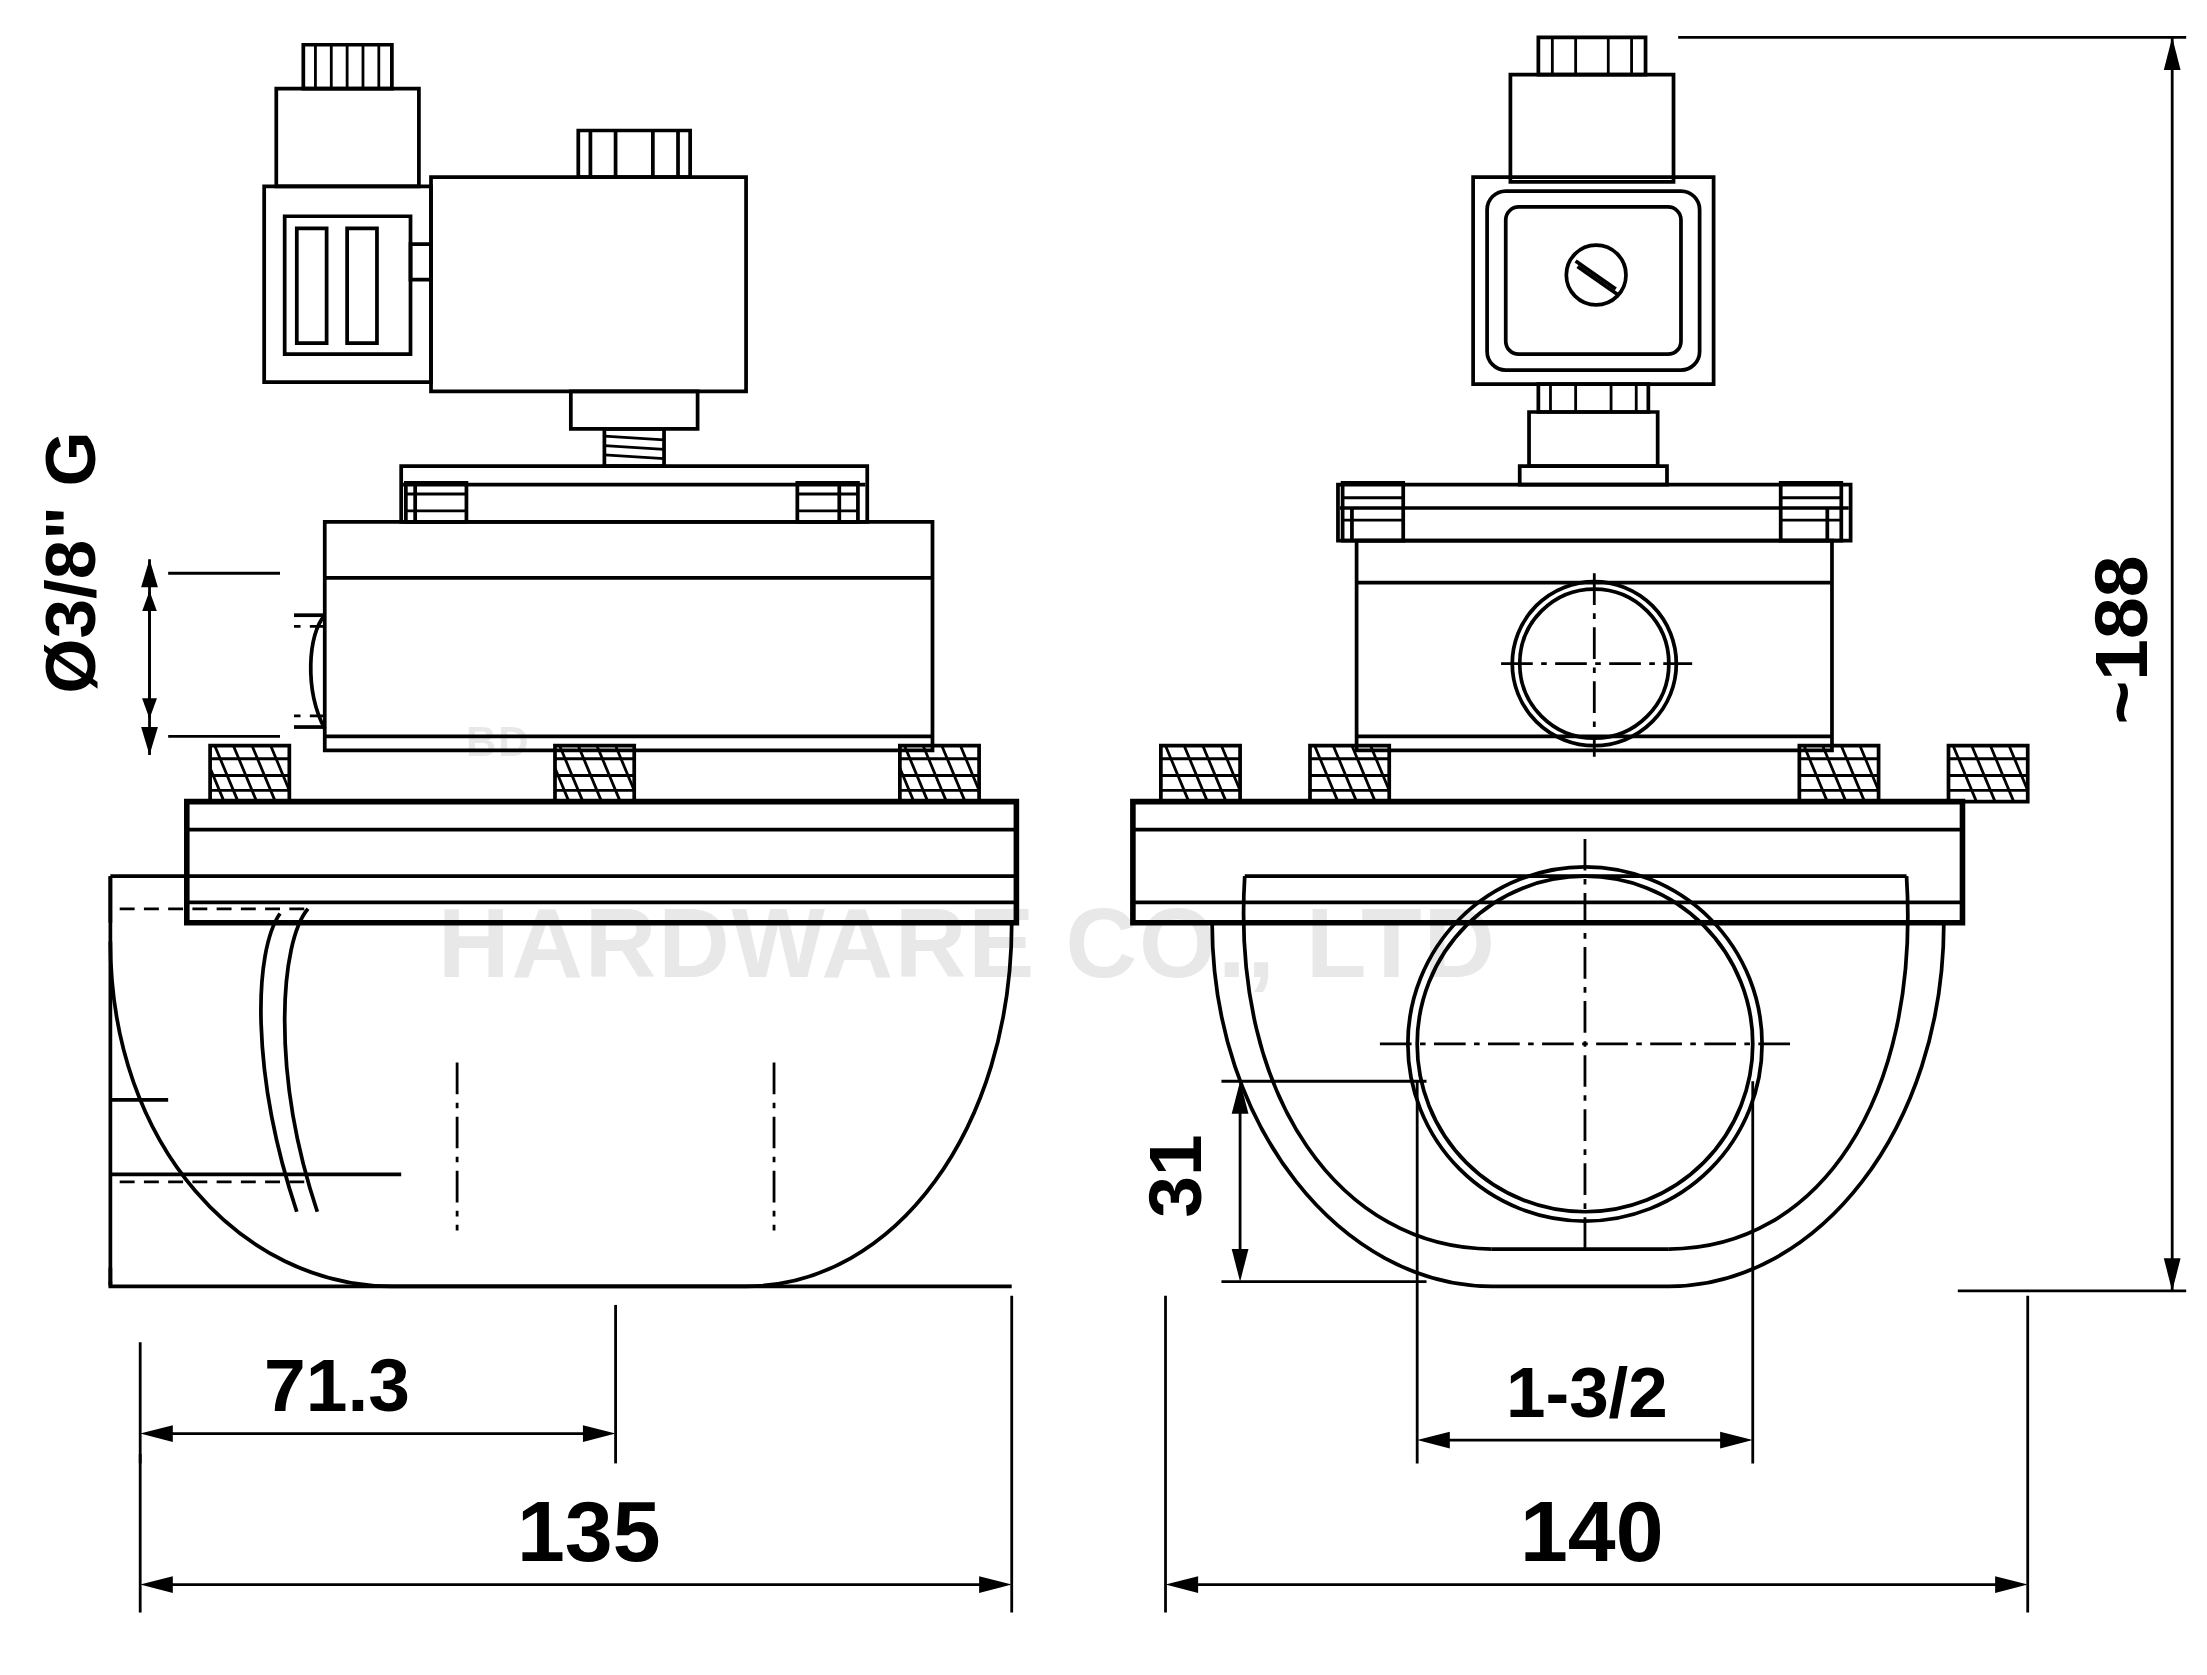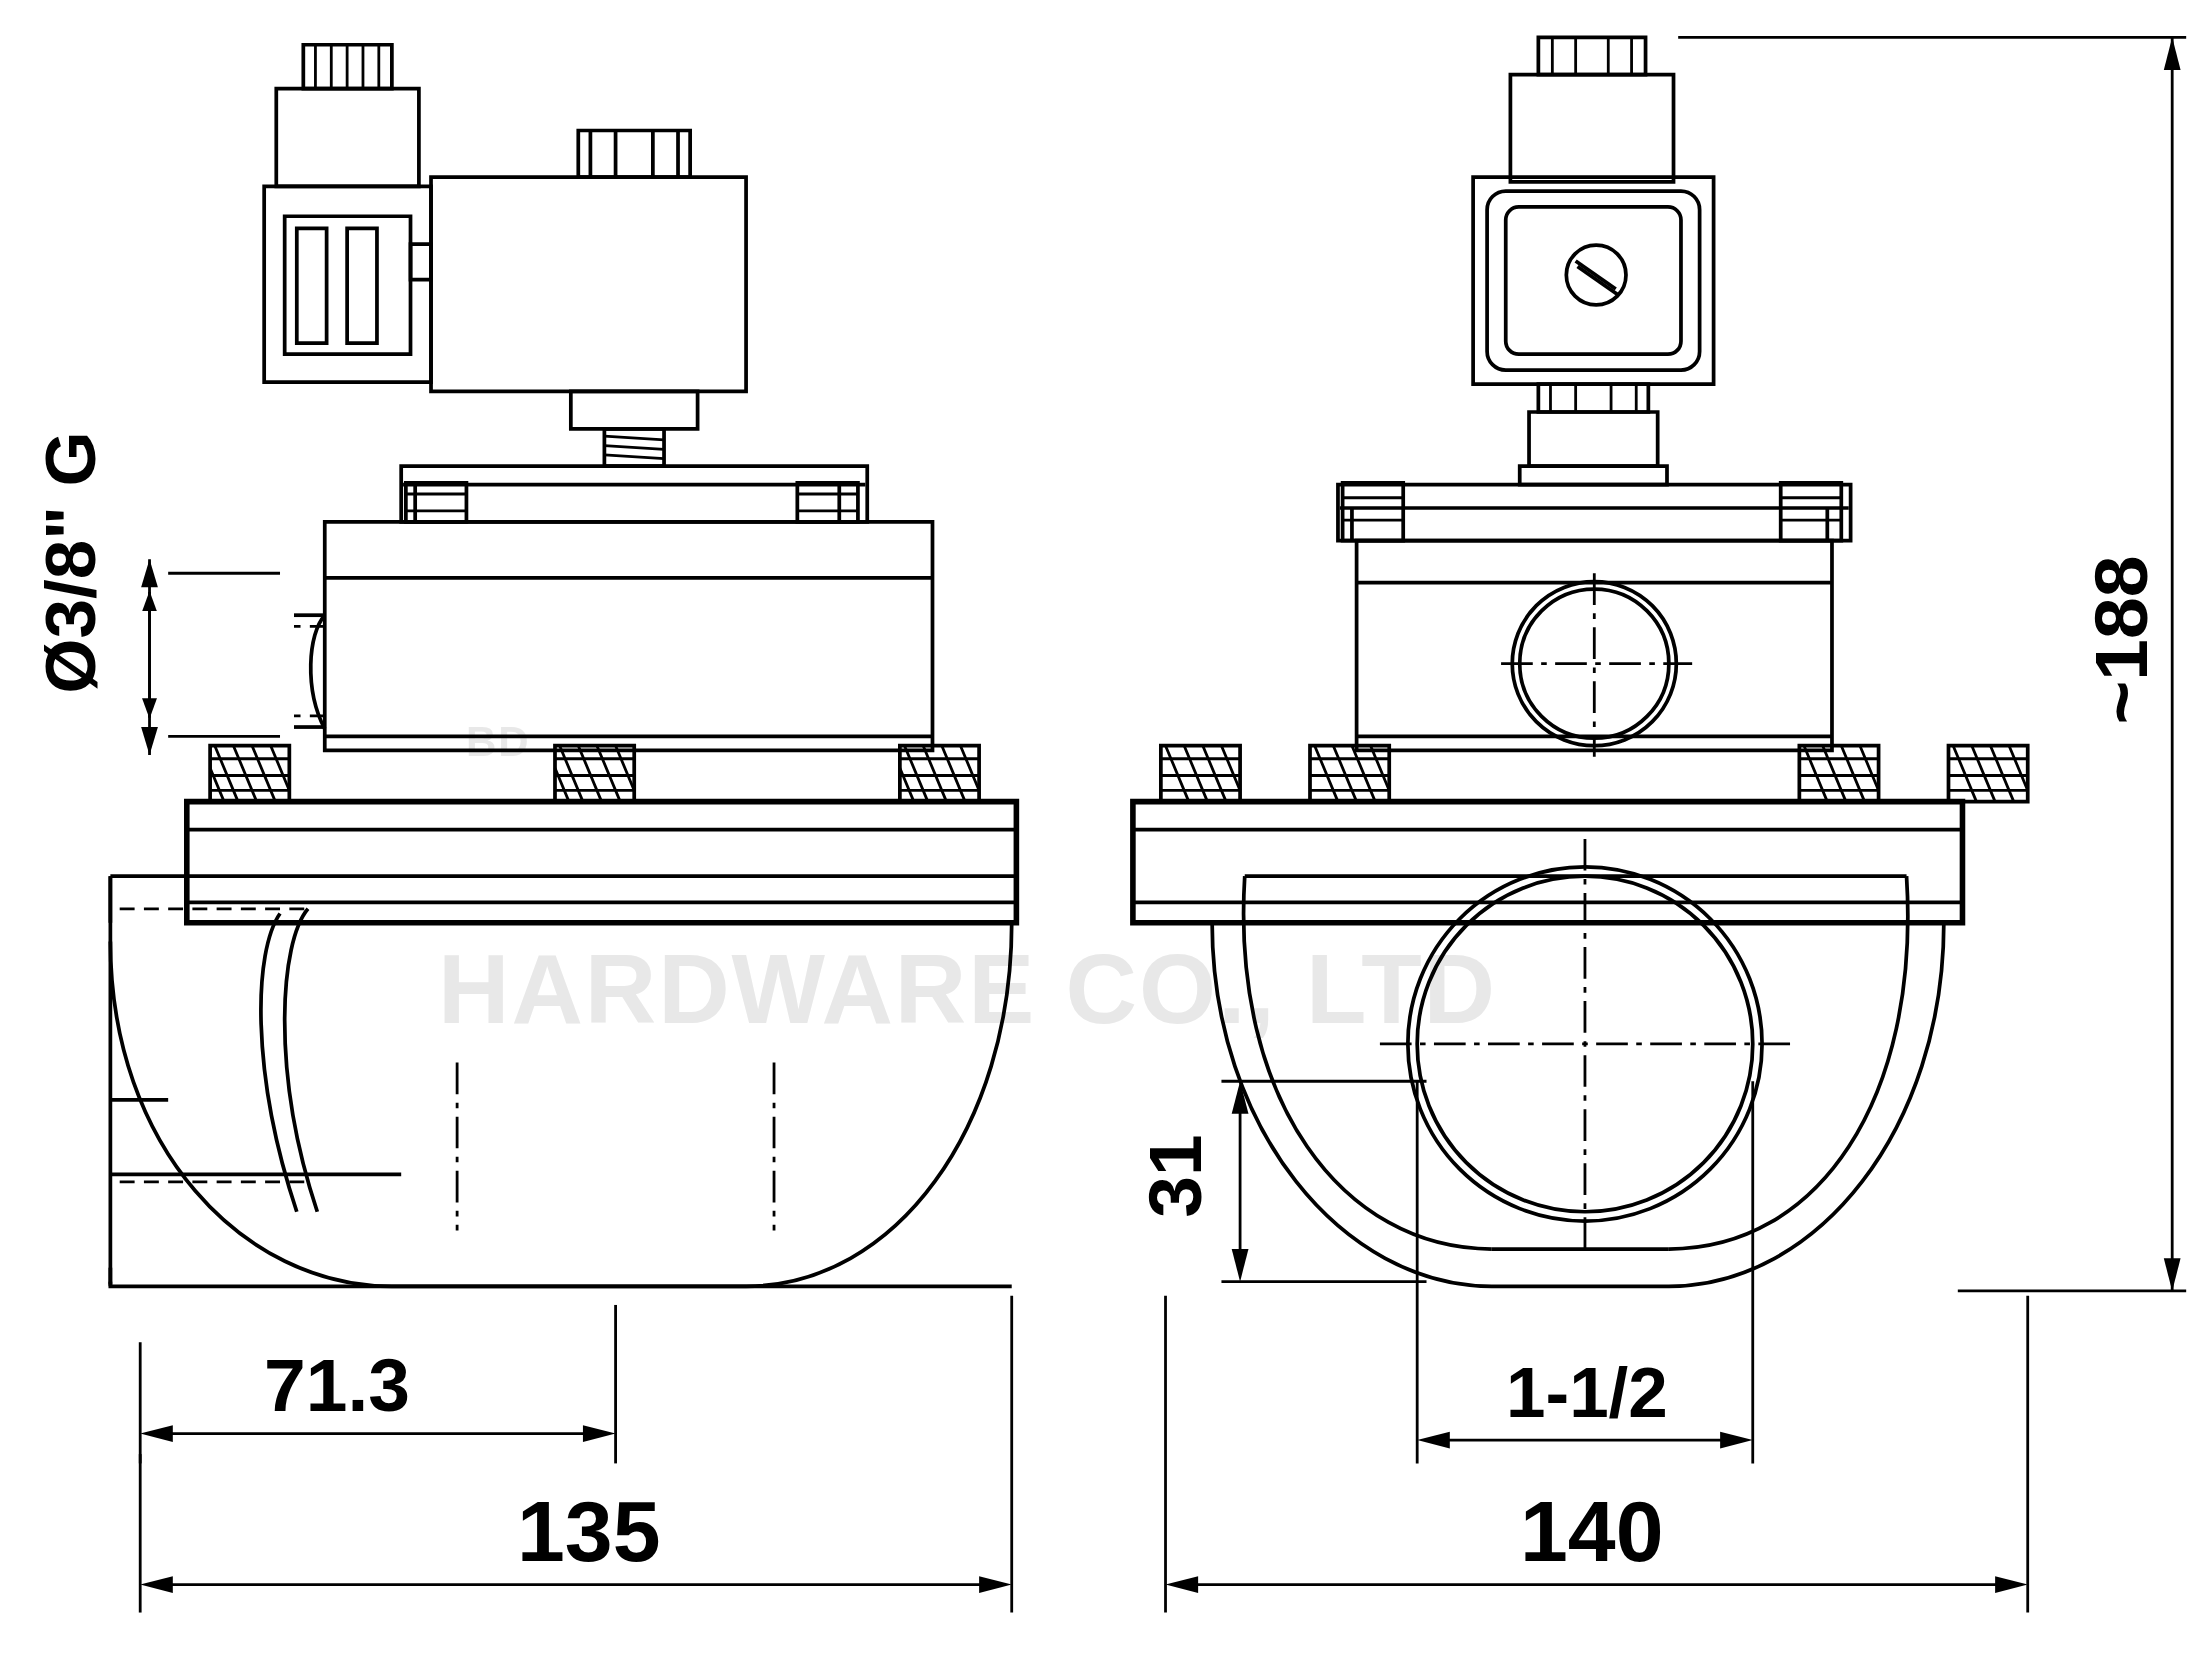--- a/index.html
+++ b/index.html
@@ -38,21 +38,21 @@
     font-weight: bold;
     white-space: nowrap;
     font-family: "Liberation Sans", sans-serif;
   }
 </style>
 </head>
 <body>
 
 <div id="sheet">
 
-  <div class="wm" style="left:438px; top:886px; font-size:99px;margin-top:46px;">HARDWARE CO., LTD</div>
+  <div class="wm" style="left:438px; top:886px; font-size:99px;">HARDWARE CO., LTD</div>
   <div class="wm" style="left:466px; top:718px; font-size:42px;">BD</div>
 
   <svg id="drawing" viewBox="0 0 2368 1797">
     <defs>
       <style>
         .ln { fill:none; stroke:#000; stroke-width:4; }
         .lnt { fill:none; stroke:#000; stroke-width:3; }
         .thick { fill:none; stroke:#000; stroke-width:6; }
         .dash { fill:none; stroke:#000; stroke-width:3; stroke-dasharray:16 10; }
         .cl { fill:none; stroke:#000; stroke-width:3; stroke-dasharray:34 9 6 9; }
@@ -247,18 +247,18 @@
   <div class="dimtext" style="left:-61px; top:522px; font-size:71px; transform:rotate(-90deg); transform-origin:center center;">Ø3/8" G</div>
 
   <div class="dimtext" style="left:2037px; top:597px; font-size:75px; transform:rotate(-90deg); transform-origin:center center;">~188</div>
 
   <div class="dimtext" style="left:264px; top:1342px; font-size:75px;">71.3</div>
 
   <div class="dimtext" style="left:517px; top:1482px; font-size:86px;">135</div>
 
   <div class="dimtext" style="left:1133px; top:1133px; font-size:75px; transform:rotate(-90deg); transform-origin:center center;">31</div>
 
-  <div class="dimtext" style="left:1506px; top:1352px; font-size:71px;">1-1/2</div>
+  <div class="dimtext" style="left:1506px; top:1352px; font-size:71px;">1-3/2</div>
 
   <div class="dimtext" style="left:1520px; top:1482px; font-size:86px;">140</div>
 
 </div>
 
 
 </body></html>

